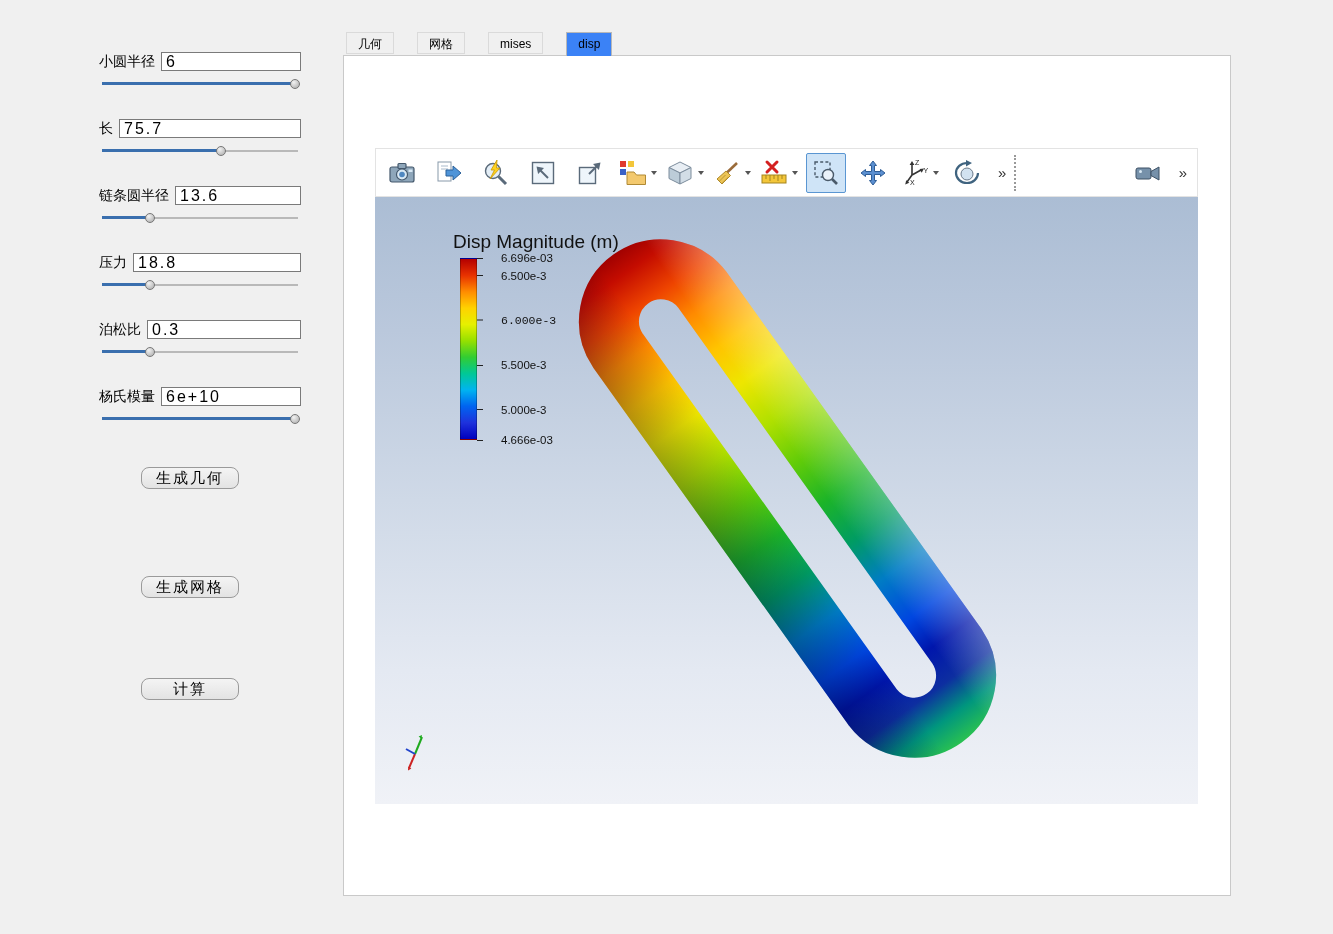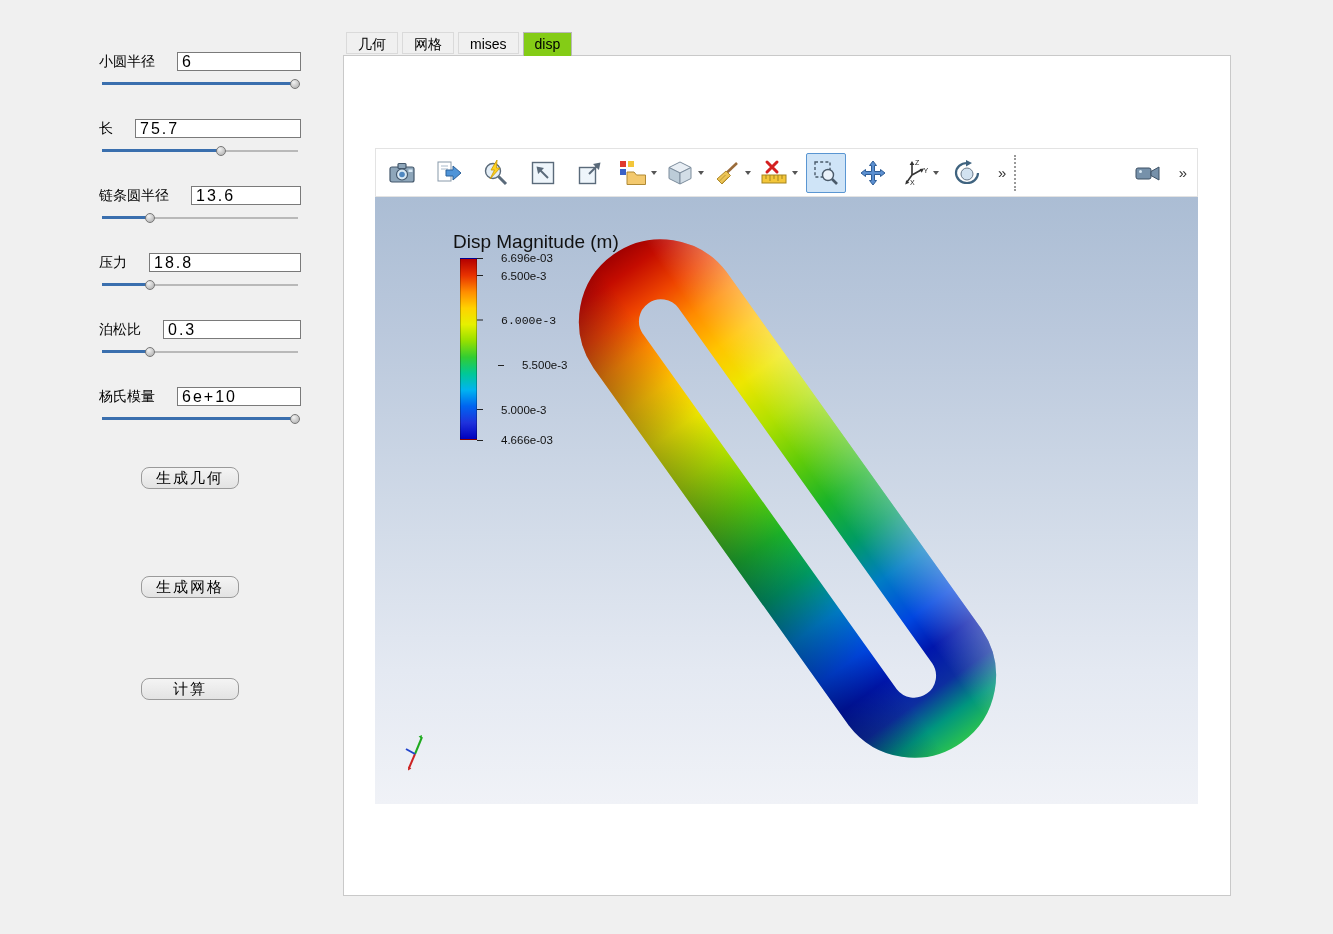--- a/index.html
+++ b/index.html
@@ -3,41 +3,41 @@
 <meta charset="utf-8">
 <style>
   * { margin:0; padding:0; box-sizing:border-box; }
   html,body { width:1333px; height:934px; overflow:hidden; }
   body { background:#f0f0f0; font-family:"Liberation Sans", sans-serif; color:#000; }
   .page { position:relative; width:1333px; height:934px; background:#f0f0f0; }
 
   
   .fields { position:absolute; left:99px; top:52px; width:202px; }
   .field-row { margin-bottom:29px; }
-  .fr-top { display:flex; align-items:center; height:19px;gap:16px; }
+  .fr-top { display:flex; align-items:center; height:19px; }
   .fr-top label { font-size:14px; white-space:nowrap; margin-right:6px; }
   .param-input { flex:1 1 auto; min-width:0; height:19px; border:1px solid #7a7a7a;
                  background:#fff; font-size:16px; padding:0 4px; letter-spacing:2px;
                  font-family:"Liberation Sans", sans-serif; }
   .slider { position:relative; height:12px; margin:7px 3px 0 3px; cursor:pointer; }
   .slider-track { position:absolute; left:0; right:0; top:5px; height:2px; background:#b9b9b9; }
   .slider-fill  { position:absolute; left:0; top:4px; height:3px; background:#3a6fae; }
   .slider-handle{ position:absolute; top:1px; width:10px; height:10px; border-radius:50%;
                   background:radial-gradient(circle at 35% 30%, #f2f2f2, #a8a8a8);
                   border:1px solid #777; }
   .action-btn { position:absolute; left:141px; width:98px; height:22px;
                 background:linear-gradient(#f4f4f4,#e3e3e3); border:1px solid #9a9a9a;
                 border-radius:8px; font-size:15px; letter-spacing:2px; text-align:center;
                 line-height:20px; cursor:pointer; font-family:"Liberation Sans", sans-serif; }
 
   
   .tabs { position:absolute; left:346px; top:32px; height:24px; display:flex; z-index:3; }
-  .tab { height:22px; line-height:22px; padding:0 11px; margin-right:4px; font-size:14px;
+  .tab { height:22px; line-height:22px; padding:0 11px; margin-right:23px; font-size:12px;
          background:#f0f0f0; border:1px solid #dadada; cursor:pointer; white-space:nowrap; }
-  .tab.active { background:#84cc16; border:1px solid #b8b8b8; border-bottom:none; height:24px; }
+  .tab.active { background:#3b82f6; border:1px solid #b8b8b8; border-bottom:none; height:24px; }
   .panel { position:absolute; left:343px; top:55px; width:888px; height:841px;
            background:#fff; border:1px solid #c9c9c9; }
 
   
   .toolbar { position:absolute; left:31px; top:92px; width:823px; height:49px;
              border:1px solid #e3e3e3; background:#fff; display:flex; align-items:center;
              padding:0 6px; }
   .tb-btn { display:flex; align-items:center; justify-content:center; height:40px;
             min-width:40px; border:1px solid transparent; border-radius:2px;
             cursor:pointer; margin-right:7px; background:transparent; }
@@ -347,21 +347,21 @@
             <span class="cb-label">6.696e-03</span>
           </div>
           <div class="cb-tick" style="top: 9.7%;">
             <span class="cb-line"></span>
             <span class="cb-label">6.500e-3</span>
           </div>
           <div class="cb-tick" style="top: 34.3%; font-family: Liberation Mono, monospace;">
             <span class="cb-line"></span>
             <span class="cb-label">6.000e-3</span>
           </div>
-          <div class="cb-tick" style="top: 58.9%; padding-left: 21px;">
+          <div class="cb-tick" style="top: 58.9%;">
             <span class="cb-line"></span>
             <span class="cb-label">5.500e-3</span>
           </div>
           <div class="cb-tick" style="top: 83.5%;">
             <span class="cb-line"></span>
             <span class="cb-label">5.000e-3</span>
           </div>
           <div class="cb-tick" style="top: 100%;">
             <span class="cb-line"></span>
             <span class="cb-label">4.666e-03</span>

